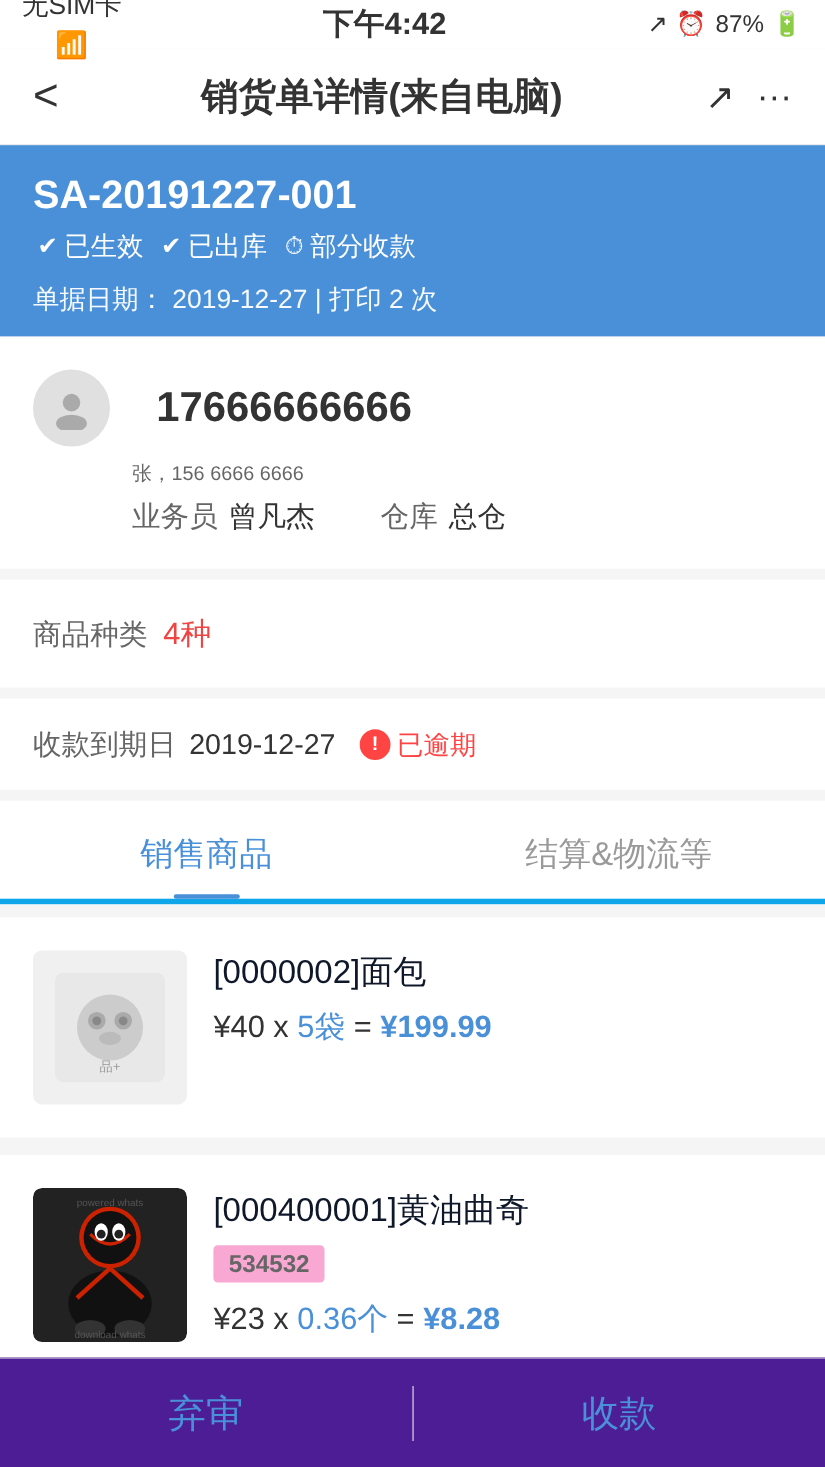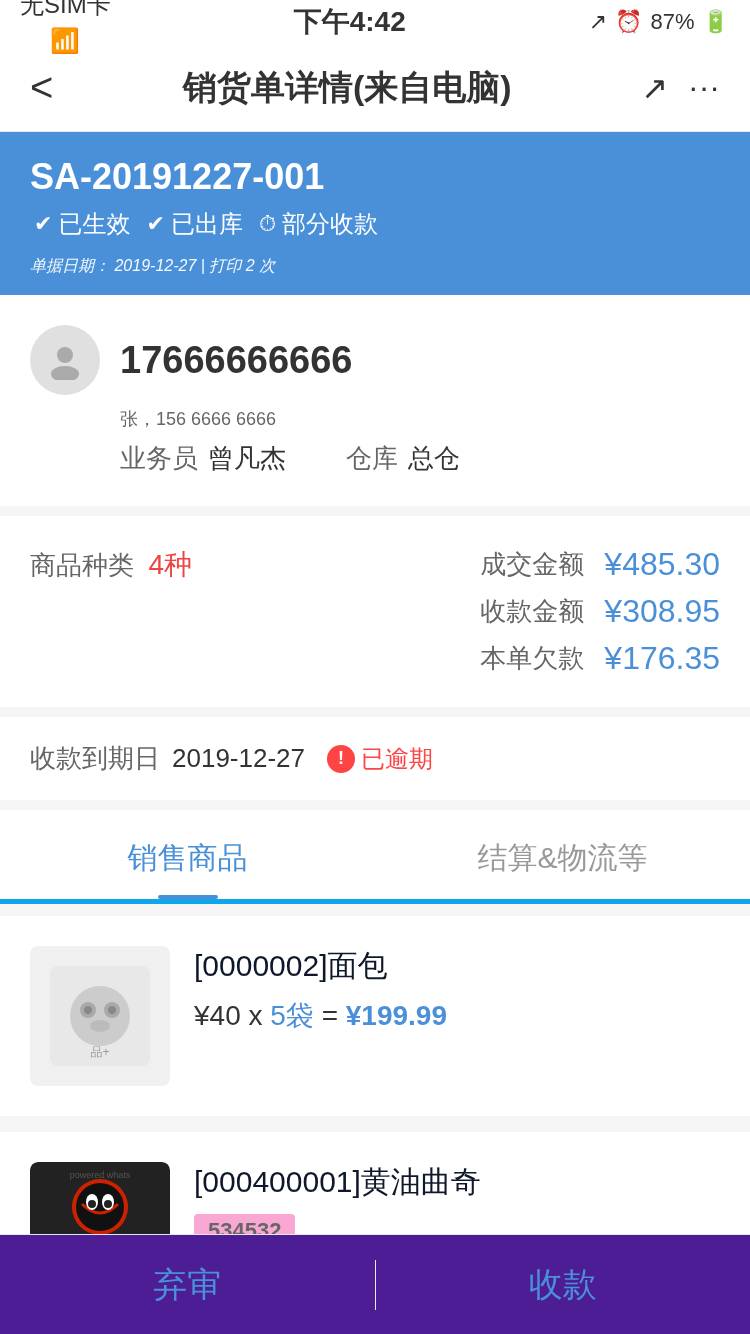--- a/index.html
+++ b/index.html
@@ -71,24 +71,23 @@
     }
     .badge {
       display: flex;
       align-items: center;
       gap: 6px;
       font-size: 24px;
       color: #fff;
     }
     .badge-icon { font-size: 22px; }
     .header-date {
-      font-size: 16px;
+      font-size: 24px;
       color: rgba(255,255,255,0.95);
       margin-top: 16px;
-      font-style: italic;
     }
     .header-top-row {
       display: flex;
       align-items: center;
       justify-content: space-between;
     }
 
     
     .customer-section {
       background: #fff;
@@ -110,20 +109,21 @@
       align-items: center;
       justify-content: center;
       font-size: 36px;
       color: #999;
       flex-shrink: 0;
     }
     .customer-name {
       font-size: 38px;
       font-weight: 600;
       color: #333;
+      margin-left: 22px;
     }
     .customer-info {
       font-size: 18px;
       color: #666;
       margin-left: 90px;
       margin-bottom: 10px;
     }
     .customer-meta {
       display: flex;
       align-items: center;
@@ -364,34 +364,20 @@
       <span class="customer-meta-value">总仓</span>
     </div>
   </div>
 </div>
 
 <div class="stats-section">
   <div class="stats-left">
     <span>商品种类</span>&nbsp;
     <span class="stats-left-value">4种</span>
   </div>
-  <div class="stats-right">
-    <div class="stat-row">
-      <span class="stat-label">成交金额</span>
-      <span class="stat-value">¥485.30</span>
-    </div>
-    <div class="stat-row">
-      <span class="stat-label">收款金额</span>
-      <span class="stat-value">¥308.95</span>
-    </div>
-    <div class="stat-row">
-      <span class="stat-label">本单欠款</span>
-      <span class="stat-value">¥176.35</span>
-    </div>
-  </div>
 </div>
 
 <div class="due-section">
   <span>收款到期日</span>
   <span class="due-date">2019-12-27</span>
   <div class="overdue-badge">
     <div class="overdue-icon">!</div>
     <span>已逾期</span>
   </div>
 </div>

